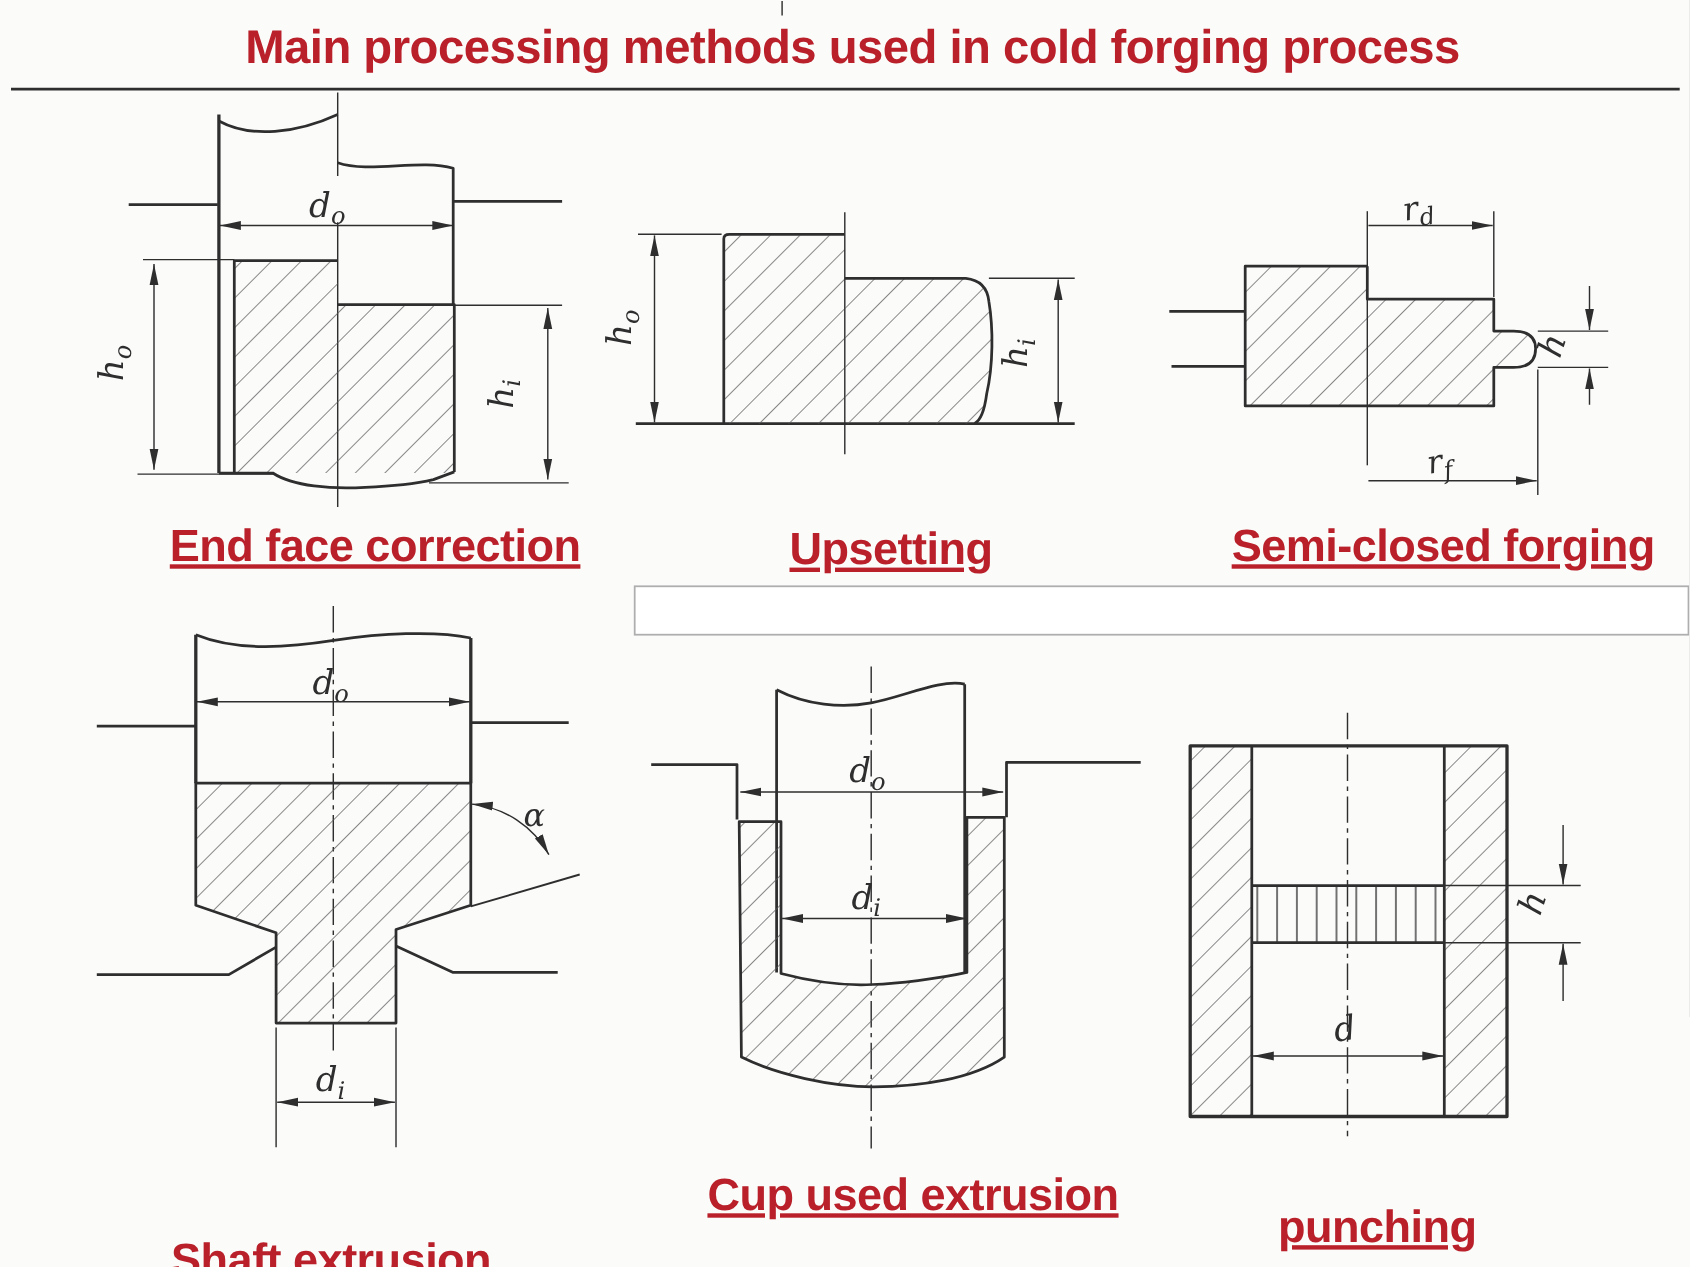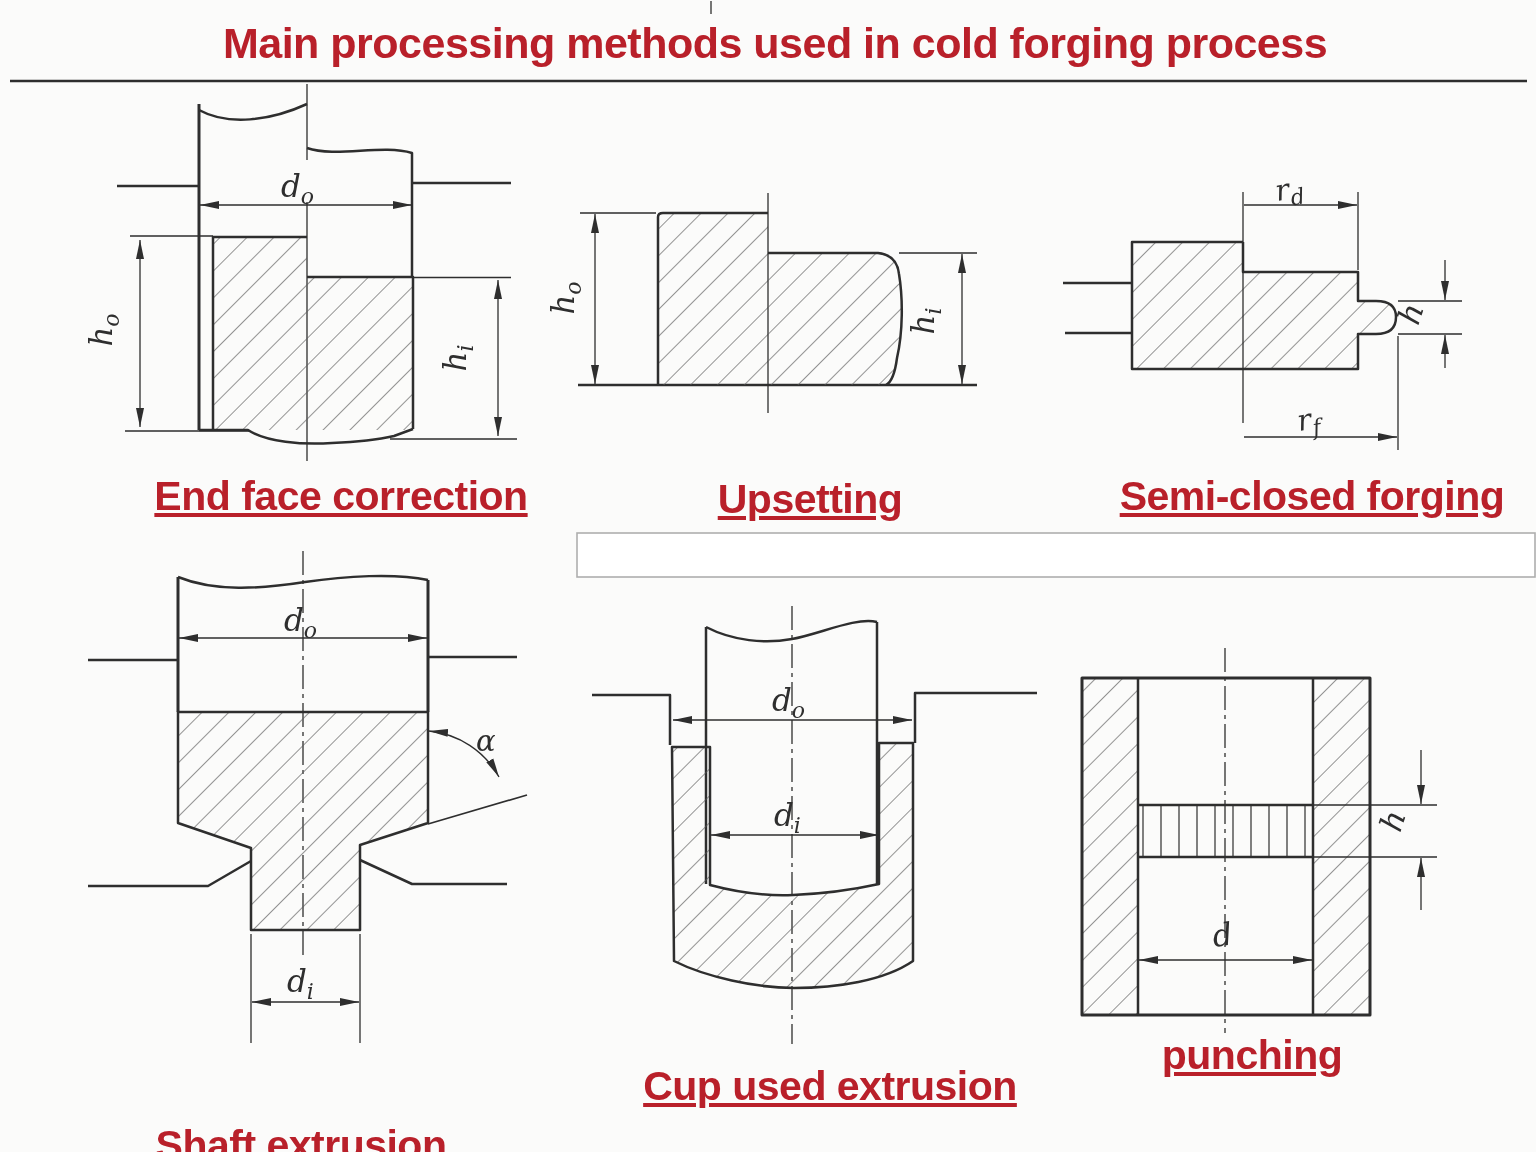--- a/index.html
+++ b/index.html
@@ -144,14 +144,14 @@
       <text class="dim" x="1403" y="824" text-anchor="middle" transform="rotate(-72 1403 824)"><tspan>h</tspan></text>
       <text class="dim" x="1214" y="947" transform="rotate(-8 1214 947)"><tspan>d</tspan></text>
     </g>
   </svg>
 
   <div class="caption" style="left:341px;top:473px">End face correction</div>
   <div class="caption" style="left:1312px;top:473px">Semi-closed forging</div>
   <div class="caption" style="left:810px;top:476px">Upsetting</div>
   <div class="caption" style="left:301px;top:1122px">Shaft extrusion</div>
   <div class="caption" style="left:830px;top:1063px">Cup used extrusion</div>
-  <div class="caption" style="left:1252px;top:1032px">punching</div>
+  <div class="caption" style="left:1252px;top:1092px">punching</div>
 </div>
 
 </body></html>

